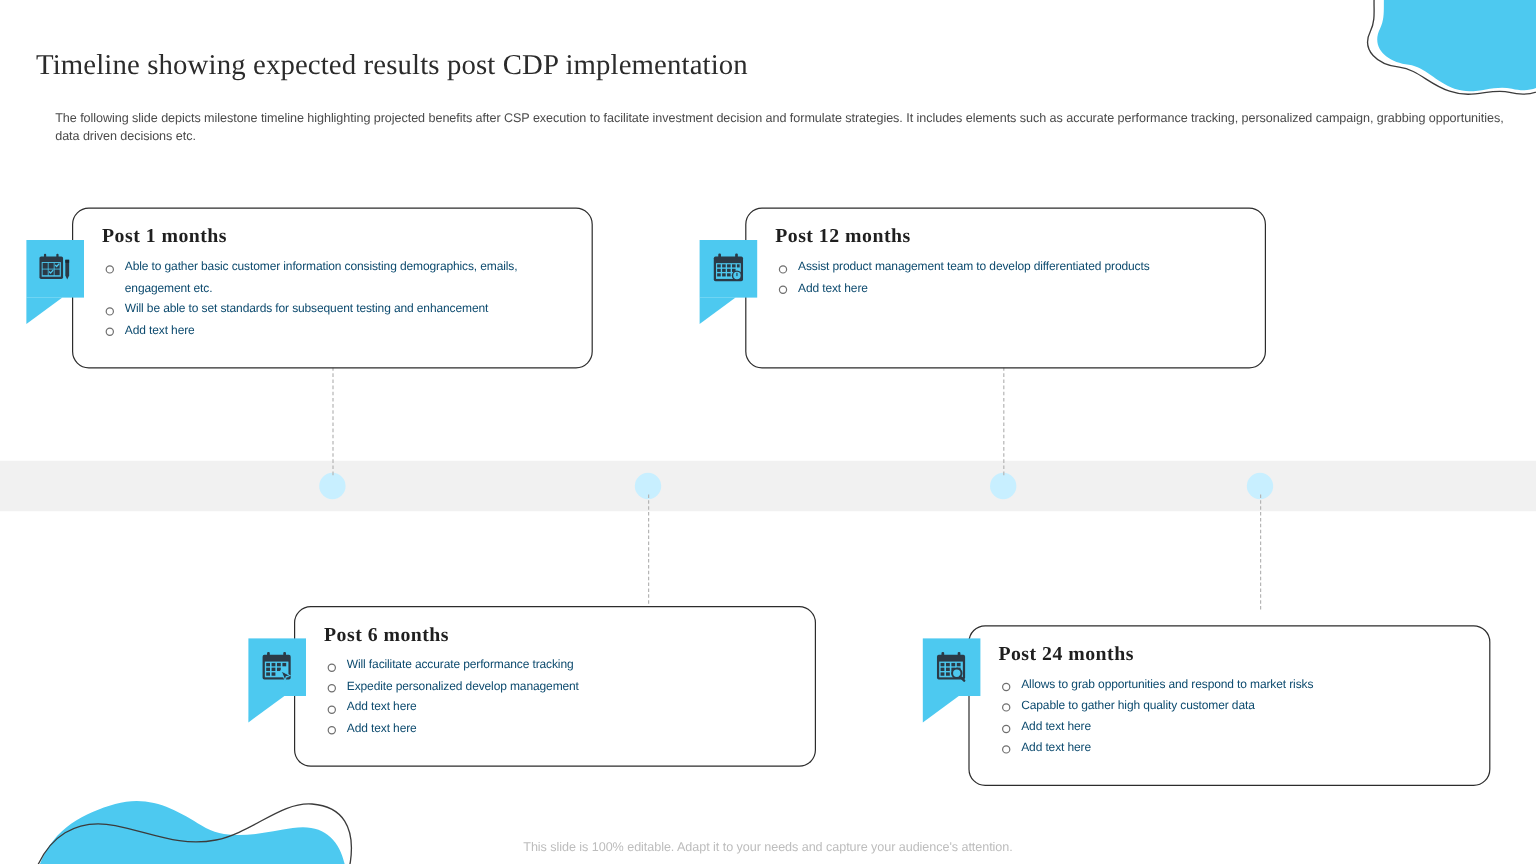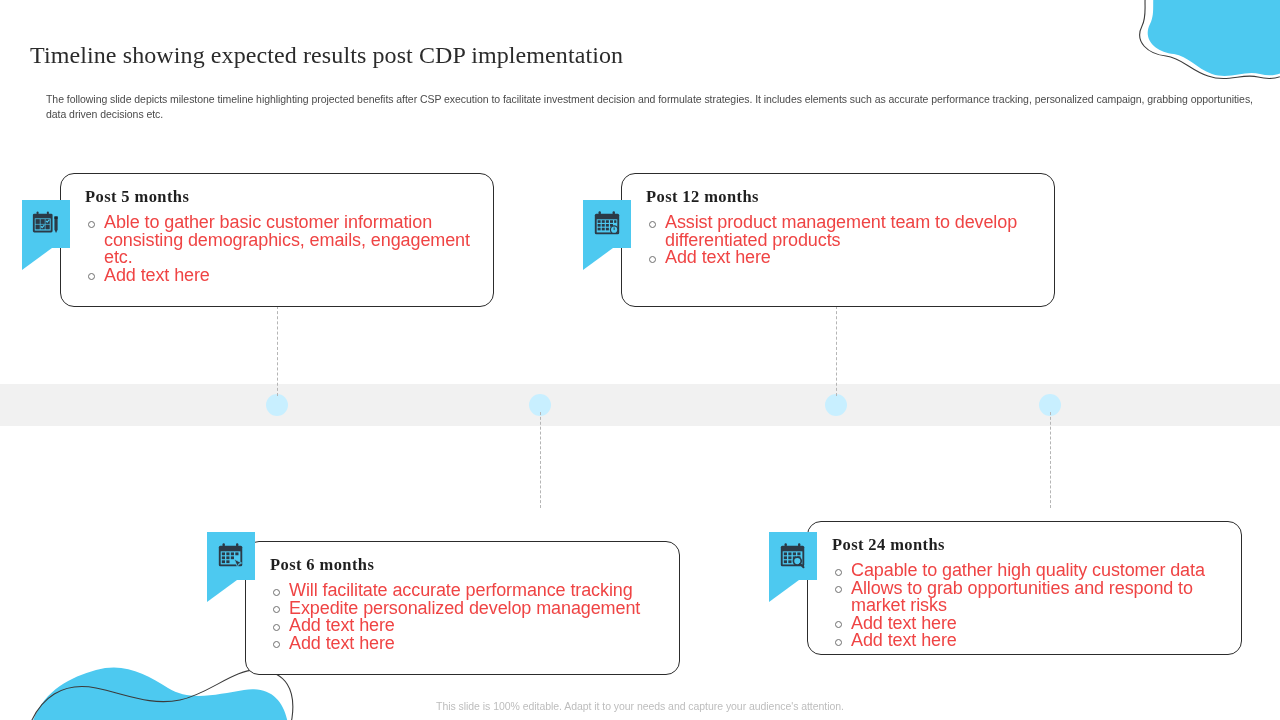--- a/index.html
+++ b/index.html
@@ -102,23 +102,23 @@
   }
 
   .card-list {
     list-style: none;
     margin-top: 7px;
   }
 
   .card-list li {
     position: relative;
     padding-left: 19px;
-    font-size: 18px;
+    font-size: 10px;
     line-height: 17.5px;
-    color: #ef4444;
+    color: #0c4a6e;
     letter-spacing: -0.1px;
   }
 
   .card-list li::before {
     content: "";
     position: absolute;
     left: 3px;
     top: 6.5px;
     width: 5px;
     height: 5px;
@@ -206,23 +206,24 @@
     <path d="M16 12.6 l1.3 1.4 l2.3 -2.6" stroke="#4dc9f0" stroke-width="1.2" fill="none"></path>
     <path d="M10.6 18.4 l1.3 1.4 l2.3 -2.6" stroke="#4dc9f0" stroke-width="1.2" fill="none"></path>
     <rect x="6" y="2.6" width="2" height="4" rx="0.9" fill="#2b3a47"></rect>
     <rect x="17" y="2.6" width="2" height="4" rx="0.9" fill="#2b3a47"></rect>
     <path d="M25 8 h3.4 v14 l-1.7 3.6 l-1.7 -3.6 z" fill="#2b3a47"></path>
     <rect x="25" y="8" width="3.4" height="2.6" fill="#1b2730"></rect>
   </svg>
 </div>
 
 <div class="card" style="left:60px; top:173px; width:434px; height:134px; padding:13px 20px 0 24px;">
-  <div class="card-title">Post 5 months</div>
+  <div class="card-title">Post 1 months</div>
   <ul class="card-list">
     <li>Able to gather basic customer information consisting demographics, emails, engagement etc.</li>
+    <li>Will be able to set standards for subsequent testing and enhancement</li>
     <li>Add text here</li>
   </ul>
 </div>
 
 <div class="badge" style="left:583px; top:200px;">
   <div class="tail"></div>
   <svg class="glyph" viewBox="0 0 32 32">
     <rect x="3" y="5" width="26" height="22" rx="1.6" fill="#2b3a47"></rect>
     <rect x="5" y="11" width="22" height="14" fill="#4dc9f0"></rect>
     <g fill="#2b3a47">
@@ -270,21 +271,21 @@
       <rect x="15.8" y="16.4" width="3.4" height="3"></rect>
       <rect x="6.2" y="20.6" width="3.4" height="3"></rect>
         <rect x="11" y="20.6" width="3.4" height="3"></rect>
     </g>
     <rect x="7" y="2.4" width="2.4" height="4.4" rx="1" fill="#2b3a47"></rect>
     <rect x="21.4" y="2.4" width="2.4" height="4.4" rx="1" fill="#2b3a47"></rect>
     <path d="M19.4 19.2 l8 4.3 l-3.4 1 l-1 3.4 z" fill="#2b3a47" stroke="#4dc9f0" stroke-width="0.9"></path>
   </svg>
 </div>
 
-<div class="card" style="left:245px; top:505px; width:435px; height:134px; padding:13px 20px 0 24px;margin-top:36px;">
+<div class="card" style="left:245px; top:505px; width:435px; height:134px; padding:13px 20px 0 24px;">
   <div class="card-title">Post 6 months</div>
   <ul class="card-list">
     <li>Will facilitate accurate performance tracking</li>
     <li>Expedite personalized develop management</li>
     <li>Add text here</li>
     <li>Add text here</li>
   </ul>
 </div>
 
 <div class="badge" style="left:769px; top:532px;">
@@ -307,20 +308,20 @@
     <rect x="7" y="2.4" width="2.4" height="4.4" rx="1" fill="#2b3a47"></rect>
     <rect x="21.4" y="2.4" width="2.4" height="4.4" rx="1" fill="#2b3a47"></rect>
     <circle cx="20.6" cy="21.4" r="4.2" fill="#4dc9f0" stroke="#2b3a47" stroke-width="1.8"></circle>
     <line x1="23.6" y1="24.4" x2="27.2" y2="28" stroke="#2b3a47" stroke-width="2.1" stroke-linecap="round"></line>
   </svg>
 </div>
 
 <div class="card" style="left:807px; top:521px; width:435px; height:134px; padding:13px 20px 0 24px;">
   <div class="card-title">Post 24 months</div>
   <ul class="card-list">
+    <li>Allows to grab opportunities and respond to market risks</li>
     <li>Capable to gather high quality customer data</li>
-    <li>Allows to grab opportunities and respond to market risks</li>
     <li>Add text here</li>
     <li>Add text here</li>
   </ul>
 </div>
 
 <div class="footer-note">This slide is 100% editable. Adapt it to your needs and capture your audience's attention.</div>
 
 </body></html>

